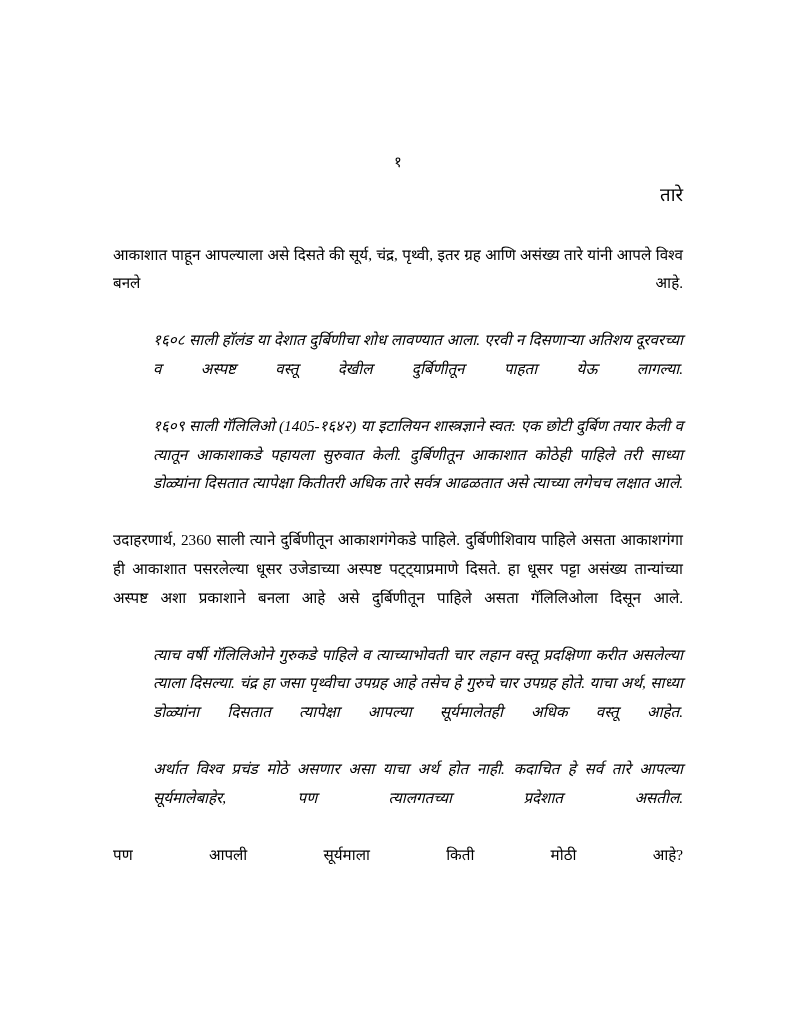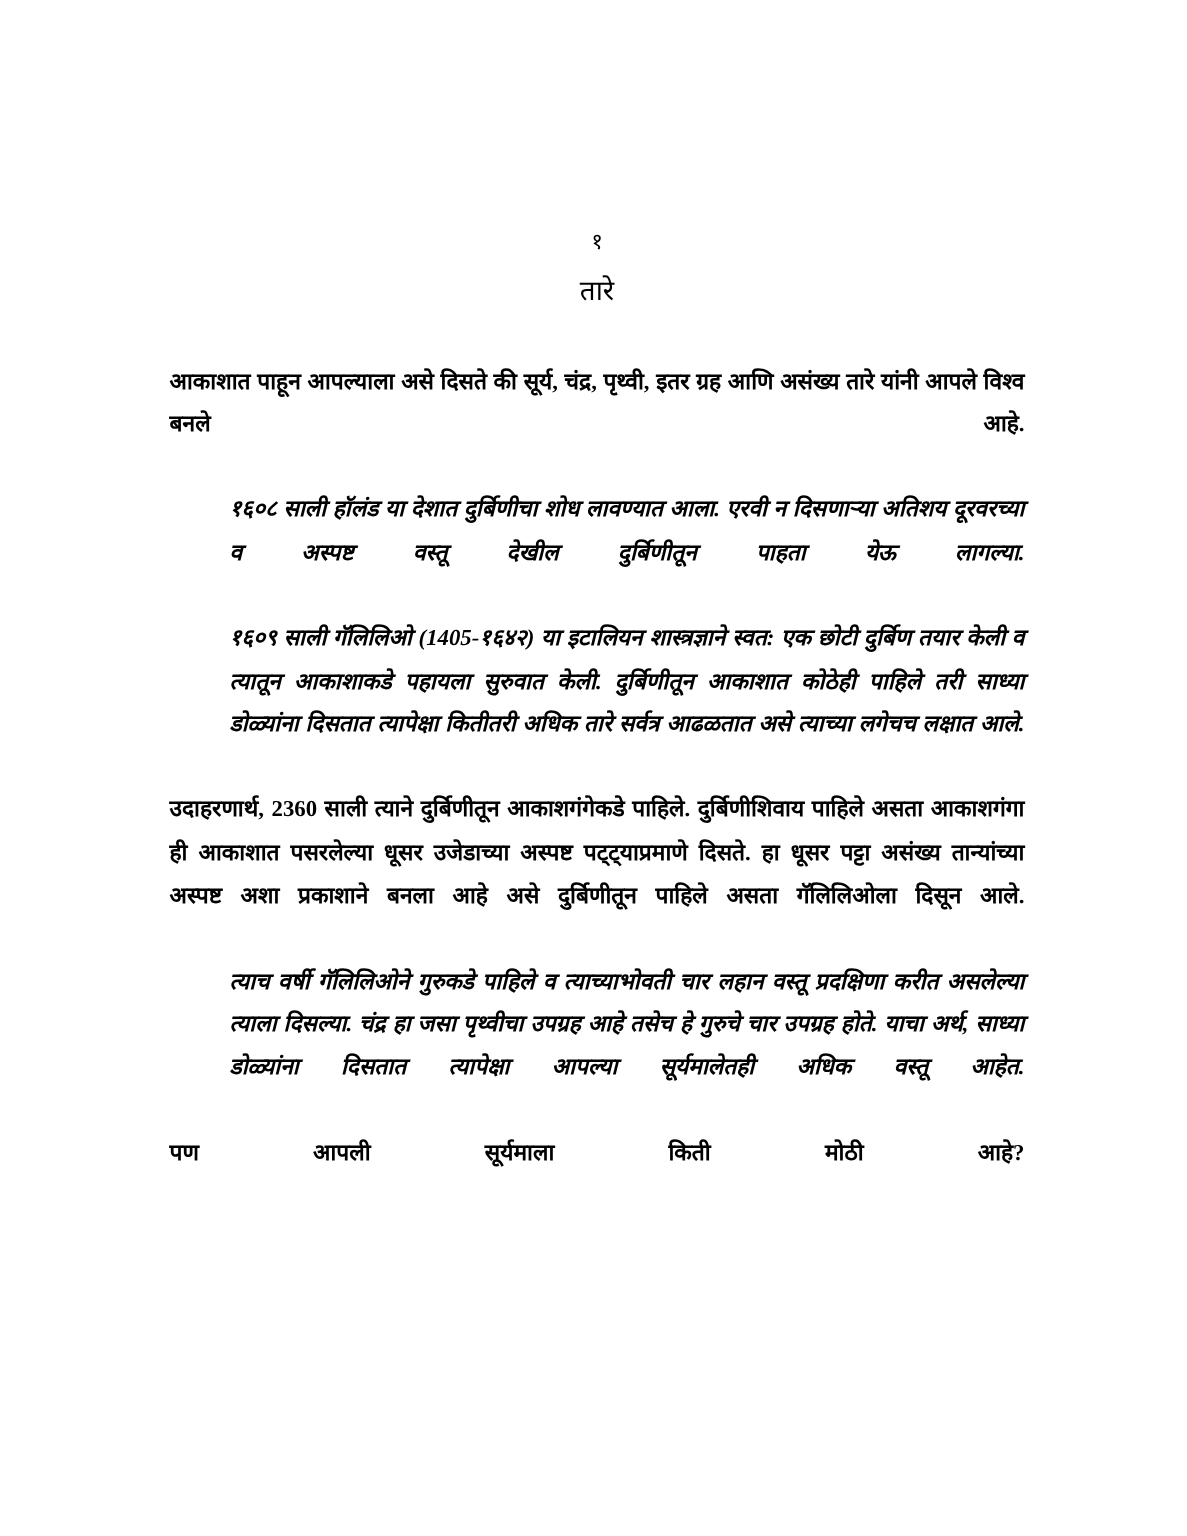--- a/index.html
+++ b/index.html
@@ -30,38 +30,38 @@
   .chapter-number {
     text-align: center;
     font-size: 15px;
     line-height: 1;
     margin: 0;
     padding-top: 155px;
     font-weight: 400;
     letter-spacing: 0;
   }
   .chapter-title {
-    text-align: center;
+    text-align: right;
     font-size: 18.5px;
     line-height: 1;
     margin: 0;
     padding-top: 16px;
     font-weight: 400;
   }
   .body-block {
     padding-top: 36px;
   }
   p.para {
     margin: 0 0 0 0;
     font-size: 15.2px;
     line-height: 28.6px;
     text-align: justify;
     text-justify: inter-word;
     word-spacing: 0.02em;
-    font-weight: 700;
+    font-weight: 400;
   }
   p.para.italic {
     font-style: italic;
     margin-left: 40px;
   }
   
   p.para::after {
     content: "";
     display: inline-block;
     width: 100%;
@@ -76,18 +76,19 @@
     <div class="chapter-number">१</div>
 
     <div class="chapter-title">तारे</div>
 
     <div class="body-block">
       <p class="para">आकाशात पाहून आपल्याला असे दिसते की  सूर्य, चंद्र, पृथ्वी, इतर ग्रह आणि असंख्य तारे यांनी आपले विश्व बनले आहे.</p>
       <p class="para italic">१६०८ साली हॉलंड या देशात दुर्बिणीचा शोध लावण्यात आला. एरवी न दिसणाऱ्या अतिशय दूरवरच्या व अस्पष्ट वस्तू देखील दुर्बिणीतून पाहता येऊ लागल्या.</p>
       <p class="para italic">१६०९ साली गॅलिलिओ (1405-१६४२) या इटालियन शास्त्रज्ञाने स्वत: एक छोटी दुर्बिण तयार केली व त्यातून आकाशाकडे पहायला सुरुवात केली. दुर्बिणीतून आकाशात कोठेही पाहिले तरी साध्या डोळ्यांना दिसतात त्यापेक्षा कितीतरी अधिक तारे सर्वत्र आढळतात असे त्याच्या लगेचच लक्षात आले.</p>
       <p class="para">उदाहरणार्थ, 2360 साली त्याने दुर्बिणीतून आकाशगंगेकडे पाहिले.  दुर्बिणीशिवाय पाहिले असता आकाशगंगा ही आकाशात पसरलेल्या धूसर उजेडाच्या अस्पष्ट पट्ट्याप्रमाणे दिसते. हा धूसर पट्टा असंख्य तान्यांच्या अस्पष्ट अशा प्रकाशाने बनला आहे असे दुर्बिणीतून पाहिले असता गॅलिलिओला दिसून आले.</p>
       <p class="para italic">त्याच वर्षी गॅलिलिओने गुरुकडे पाहिले व त्याच्याभोवती चार लहान वस्तू प्रदक्षिणा करीत असलेल्या त्याला दिसल्या. चंद्र हा जसा पृथ्वीचा उपग्रह आहे तसेच हे गुरुचे चार उपग्रह होते. याचा अर्थ, साध्या डोळ्यांना दिसतात त्यापेक्षा आपल्या सूर्यमालेतही अधिक वस्तू आहेत.</p>
+      <p class="para italic">अर्थात विश्व प्रचंड मोठे असणार असा याचा अर्थ होत नाही.  कदाचित हे सर्व तारे आपल्या सूर्यमालेबाहेर,  पण त्यालगतच्या प्रदेशात असतील.</p>
       <p class="para">पण आपली सूर्यमाला किती मोठी आहे?</p>
 
     </div>
 
   </div>
 </div>
 
 </body></html>

